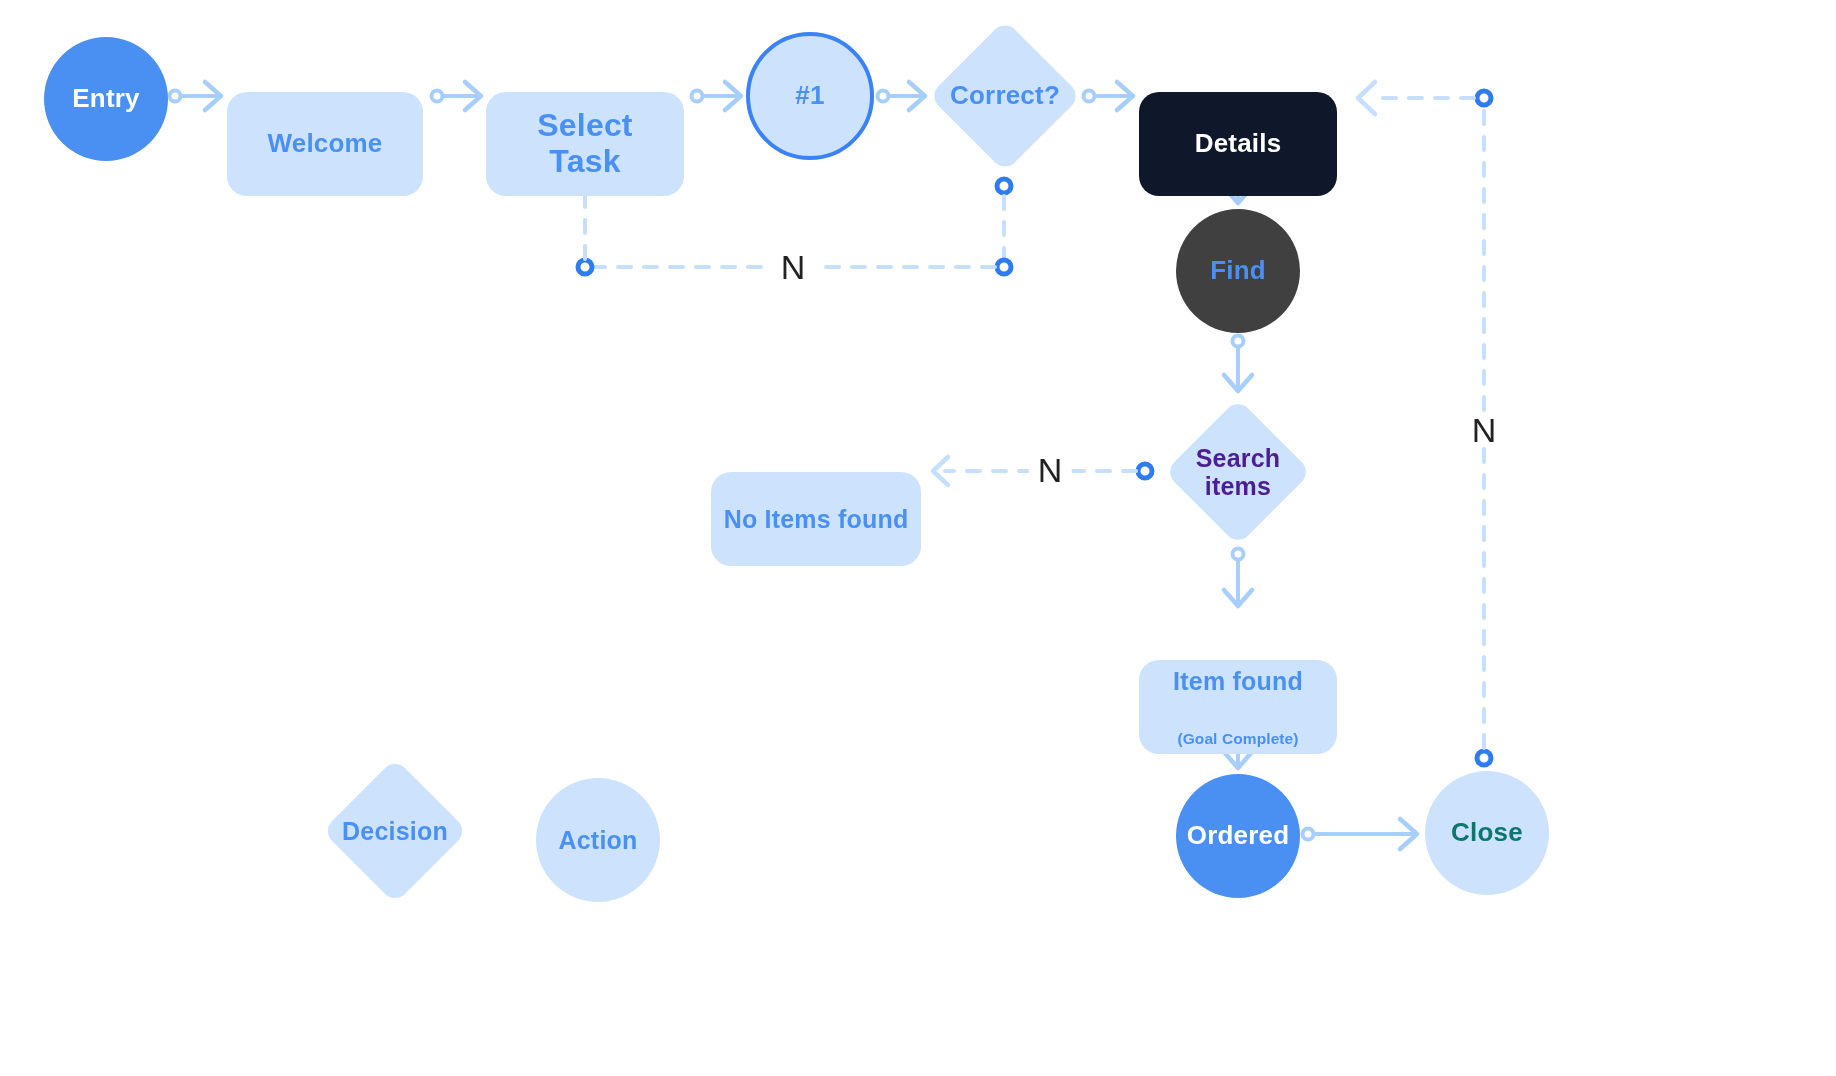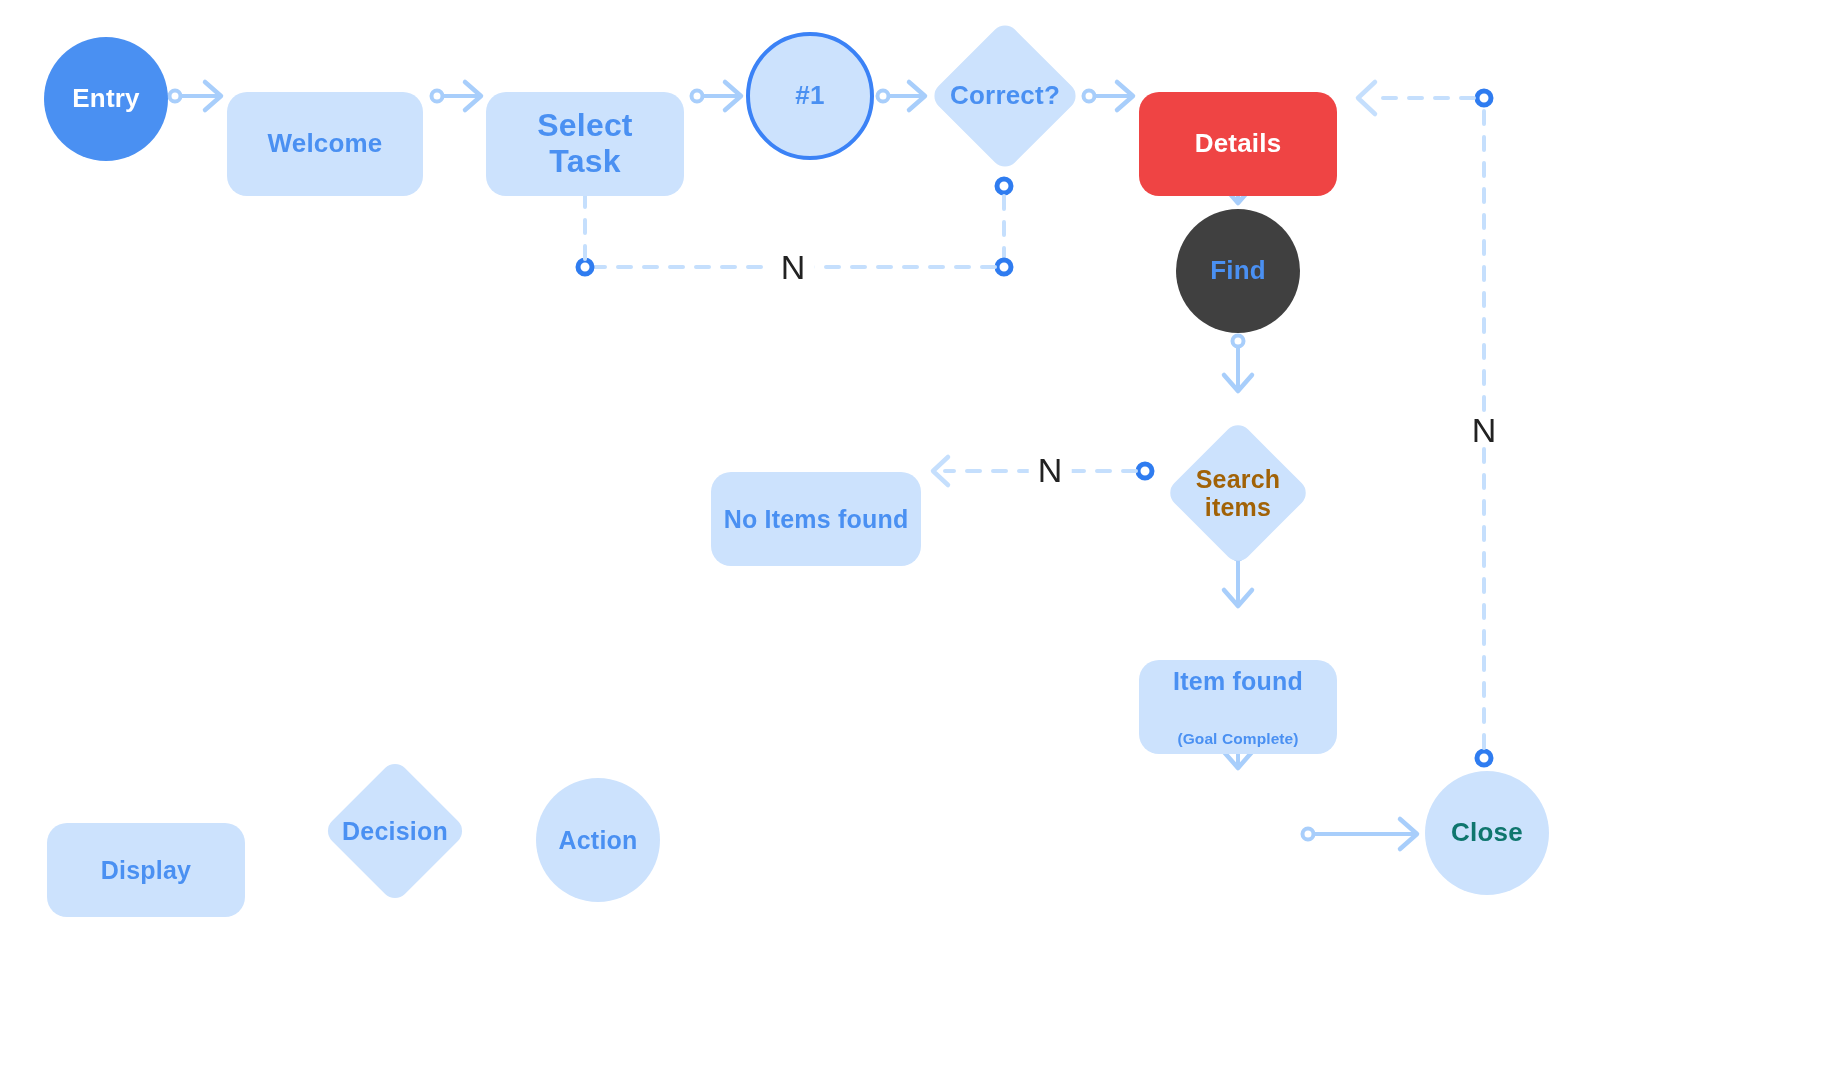--- a/index.html
+++ b/index.html
@@ -190,55 +190,55 @@
 
   <div class="node shape-circle" style="left:746px; top:32px; width:128px; height:128px; background:#cce2fd; color:#4a90f2; font-size:26px; border:4px solid #3b82f6;">
     <span class="label">#1</span>
   </div>
 
   <div class="node shape-diamond" style="left:929px; top:20px; width:152px; height:152px; color:#4a90f2; font-size:26px;">
     <span class="dia-bg" style="width:108px; height:108px; background:#cce2fd;"></span>
     <span class="label">Correct?</span>
   </div>
 
-  <div class="node shape-rect" style="left:1139px; top:44px; width:198px; height:104px; background:#ef4444; color:#ffffff; font-size:26px;">
+  <div class="node shape-rect" style="left:1139px; top:44px; width:198px; height:104px; background:#0f172a; color:#ffffff; font-size:26px;">
     <span class="label">Details</span>
   </div>
 
   <div class="node shape-circle" style="left:1176px; top:209px; width:124px; height:124px; background:#404040; color:#4a90f2; font-size:26px;text-align:center;">
     <span class="label">Find</span>
   </div>
 
-  <div class="node shape-diamond" style="left:1164px; top:419px; width:148px; height:148px; color:#a16207; font-size:25px;">
+  <div class="node shape-diamond" style="left:1164px; top:398px; width:148px; height:148px; color:#4c1d95; font-size:25px;">
     <span class="dia-bg" style="width:104px; height:104px; background:#cce2fd;"></span>
     <span class="label">Search
 items</span>
   </div>
 
   <div class="node shape-rect" style="left:711px; top:424px; width:210px; height:94px; background:#cce2fd; color:#4a90f2; font-size:25px;">
     <span class="label">No Items found</span>
   </div>
 
   <div class="node shape-rect" style="left:1139px; top:612px; width:198px; height:94px; background:#cce2fd; color:#4a90f2; font-size:25px; flex-direction:column;gap:34px;">
     <span class="label">Item found</span>
     <span class="sub">(Goal Complete)</span>
   </div>
 
+  <div class="node shape-circle" style="left:1176px; top:774px; width:124px; height:124px; background:#4a90f2; color:#ffffff; font-size:26px;">
+    <span class="label">Ordered</span>
+  </div>
 
   <div class="node shape-circle" style="left:1425px; top:771px; width:124px; height:124px; background:#cce2fd; color:#0f766e; font-size:26px;">
     <span class="label">Close</span>
   </div>
 
   <span class="edge-label" style="left:793px; top:267px;">N</span>
   <span class="edge-label" style="left:1050px; top:470px;">N</span>
   <span class="edge-label" style="left:1484px; top:430px;">N</span>
 
-  <div class="node shape-rect" style="left:47px; top:775px; width:198px; height:94px; background:#cce2fd; color:#4a90f2; font-size:25px;">
-    <span class="label">Display</span>
-  </div>
 
   <div class="node shape-diamond" style="left:322px; top:758px; width:146px; height:146px; color:#4a90f2; font-size:25px;">
     <span class="dia-bg" style="width:103px; height:103px; background:#cce2fd;"></span>
     <span class="label">Decision</span>
   </div>
 
   <div class="node shape-circle" style="left:536px; top:778px; width:124px; height:124px; background:#cce2fd; color:#4a90f2; font-size:25px;">
     <span class="label">Action</span>
   </div>
 </div>

